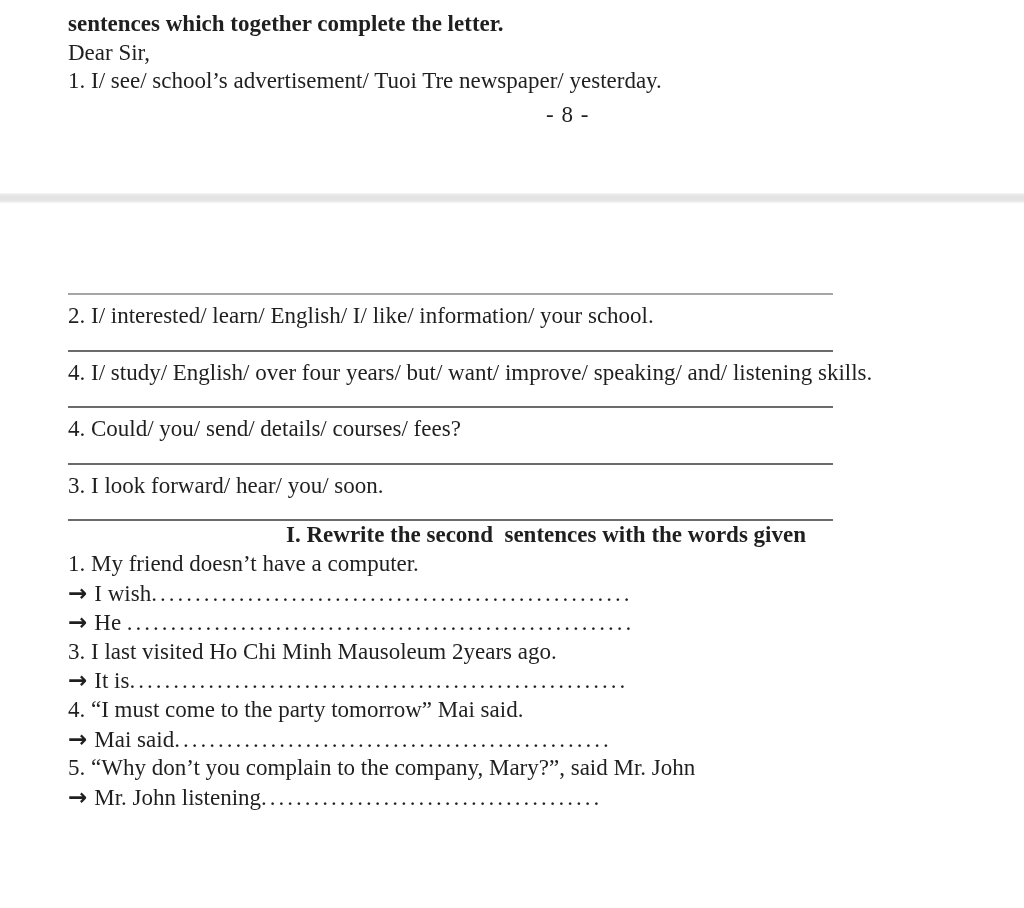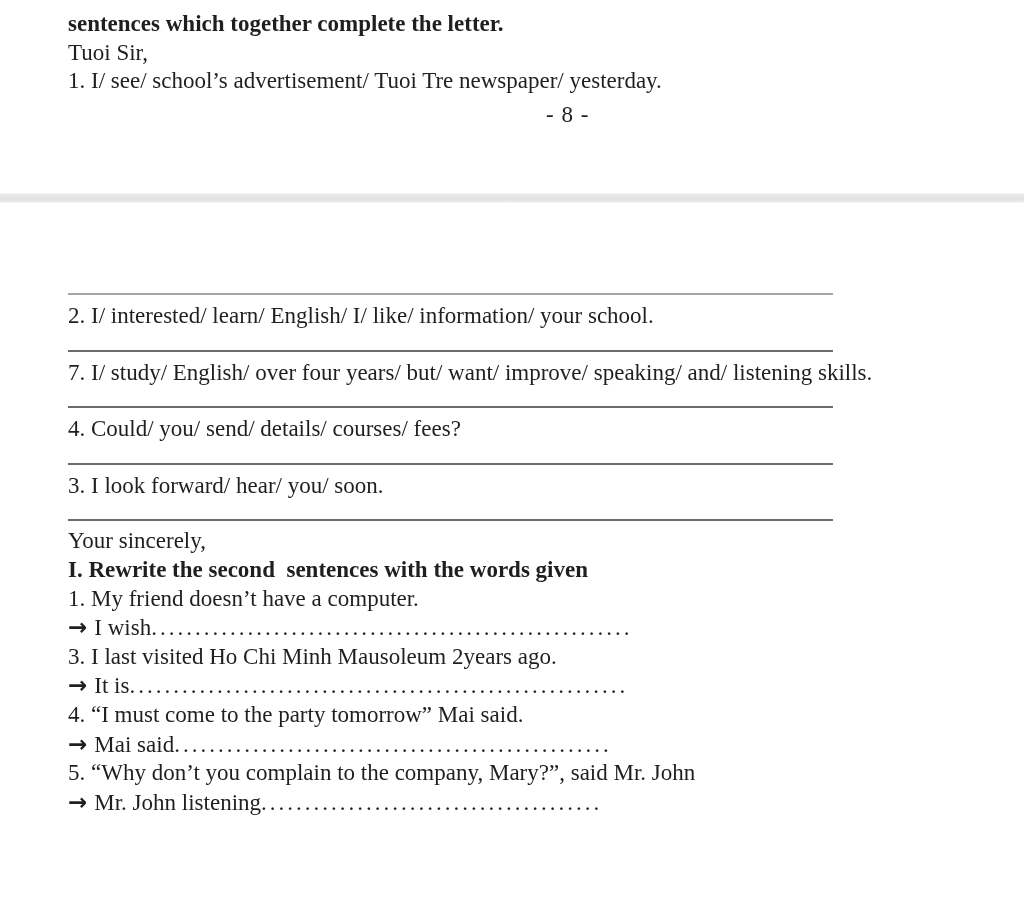--- a/index.html
+++ b/index.html
@@ -14,21 +14,21 @@
   .screen{
     width:1024px;height:908px;
     background:var(--paper);
     font-family:"Liberation Serif","DejaVu Serif",serif;
     color:var(--text);
     overflow:hidden;
     position:relative;
   }
   p{margin:0;}
   .nowrap{white-space:nowrap;}
-  .pre{white-space:pre-wrap;}
+  .pre{white-space:pre-wrap;text-align:center;}
   .b{font-weight:bold;}
 
   
   .page-top{
     height:193px;
     padding:10px 0 0 68px;
     font-size:23px;
     line-height:28.5px;
   }
   .page-number{
@@ -71,49 +71,49 @@
     letter-spacing:3px;
   }
 </style>
 </head>
 <body>
 
 <div class="screen">
 
   <div class="page-top">
     <p class="b nowrap">sentences which together complete the letter.</p>
-    <p class="nowrap">Tuoi Sir,</p>
+    <p class="nowrap">Dear Sir,</p>
     <p class="nowrap">1. I/ see/ school’s advertisement/ Tuoi Tre newspaper/ yesterday.</p>
     <p><span class="page-number">- 8 -</span></p>
   </div>
 
   <div class="page-band"></div>
 
   <div class="page-body">
 
     <hr class="answer-rule first">
     <p class="q nowrap">2. I/ interested/ learn/ English/ I/ like/ information/ your school.</p>
 
     <hr class="answer-rule gap">
-    <p class="q nowrap">7. I/ study/ English/ over four years/ but/ want/ improve/ speaking/ and/ listening skills.</p>
+    <p class="q nowrap">4. I/ study/ English/ over four years/ but/ want/ improve/ speaking/ and/ listening skills.</p>
 
     <hr class="answer-rule gap">
     <p class="q nowrap">4. Could/ you/ send/ details/ courses/ fees?</p>
 
     <hr class="answer-rule gap">
     <p class="q nowrap">3. I look forward/ hear/ you/ soon.</p>
 
     <hr class="answer-rule gap">
-    <p class="q closing nowrap">Your sincerely,</p>
 
     <p class="b pre nowrap">I. Rewrite the second  sentences with the words given</p>
 
     <p class="nowrap">1. My friend doesn’t have a computer.</p>
     <p class="nowrap"><span class="arrow">→</span><span class="pre">I wish</span><span class="dots">.......................................................</span></p>
 
+    <p class="nowrap"><span class="arrow">→</span><span class="pre">He </span><span class="dots">..........................................................</span></p>
 
     <p class="nowrap">3. I last visited Ho Chi Minh Mausoleum 2years ago.</p>
     <p class="nowrap"><span class="arrow">→</span><span class="pre">It is</span><span class="dots">.........................................................</span></p>
 
     <p class="nowrap">4. “I must come to the party tomorrow” Mai said.</p>
     <p class="nowrap"><span class="arrow">→</span><span class="pre">Mai said</span><span class="dots">..................................................</span></p>
 
     <p class="nowrap">5. “Why don’t you complain to the company, Mary?”, said Mr. John</p>
     <p class="nowrap"><span class="arrow">→</span><span class="pre">Mr. John listening</span><span class="dots">.......................................</span></p>
 

